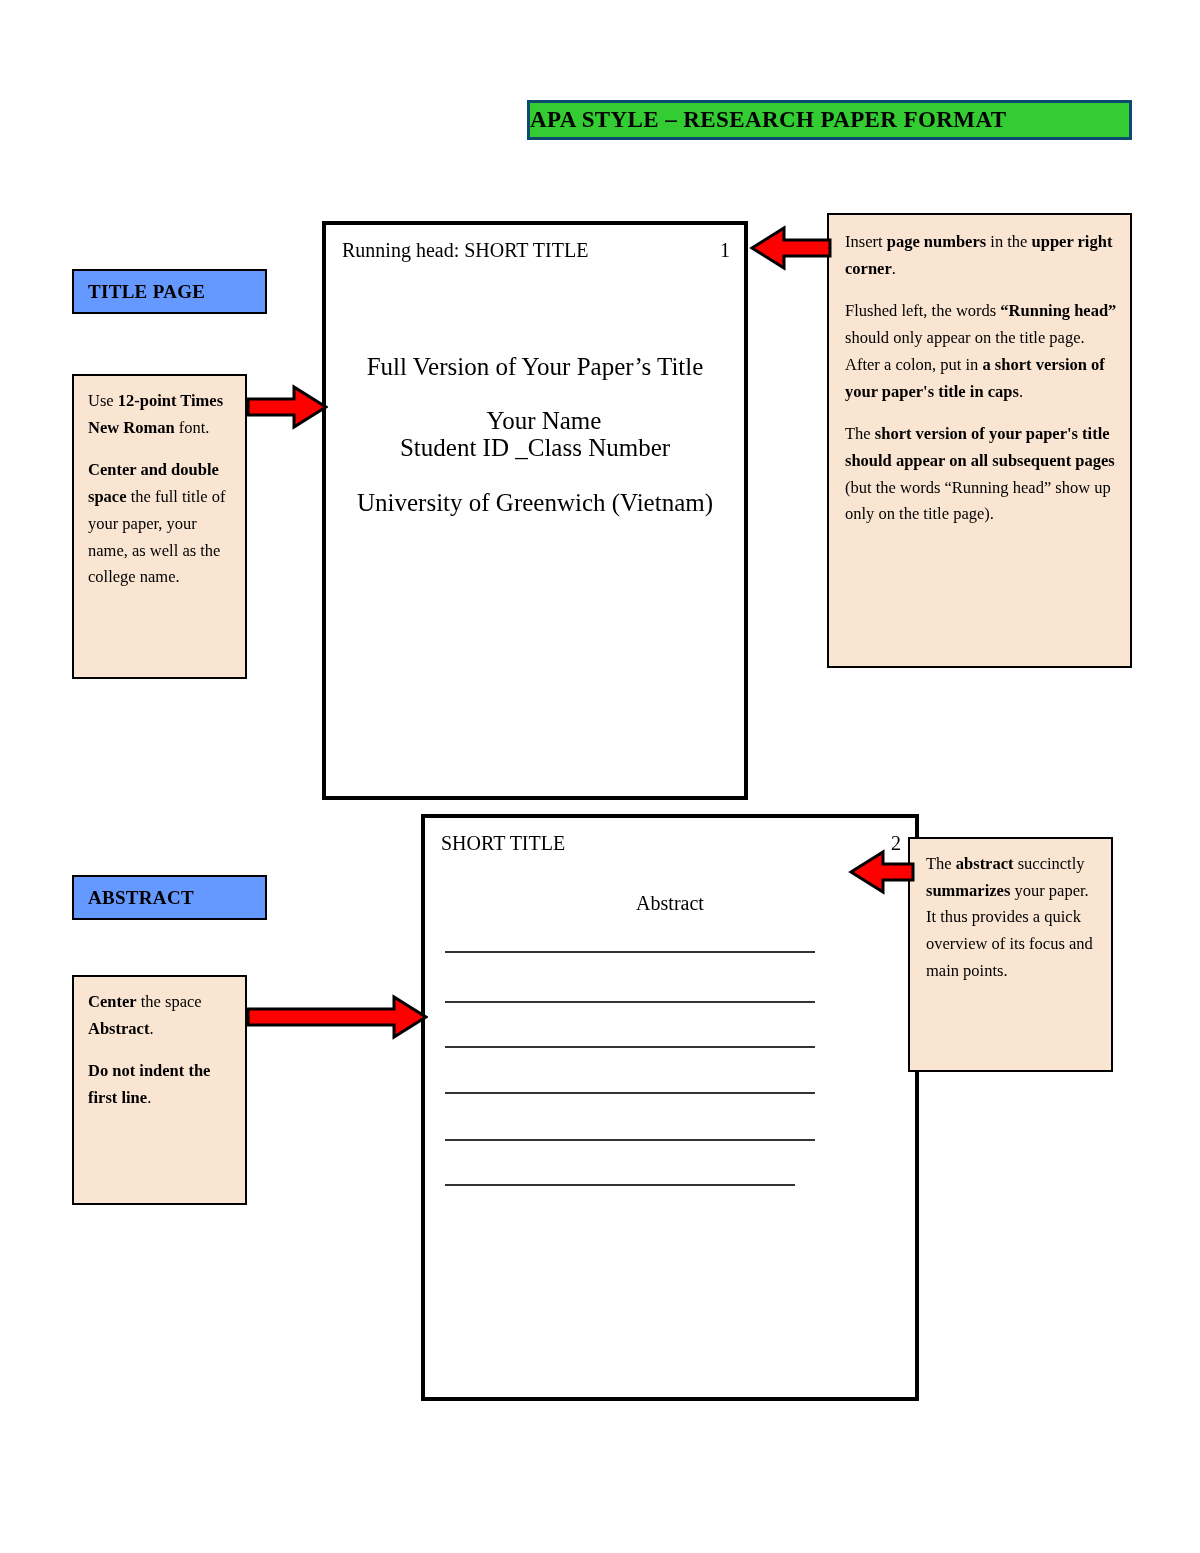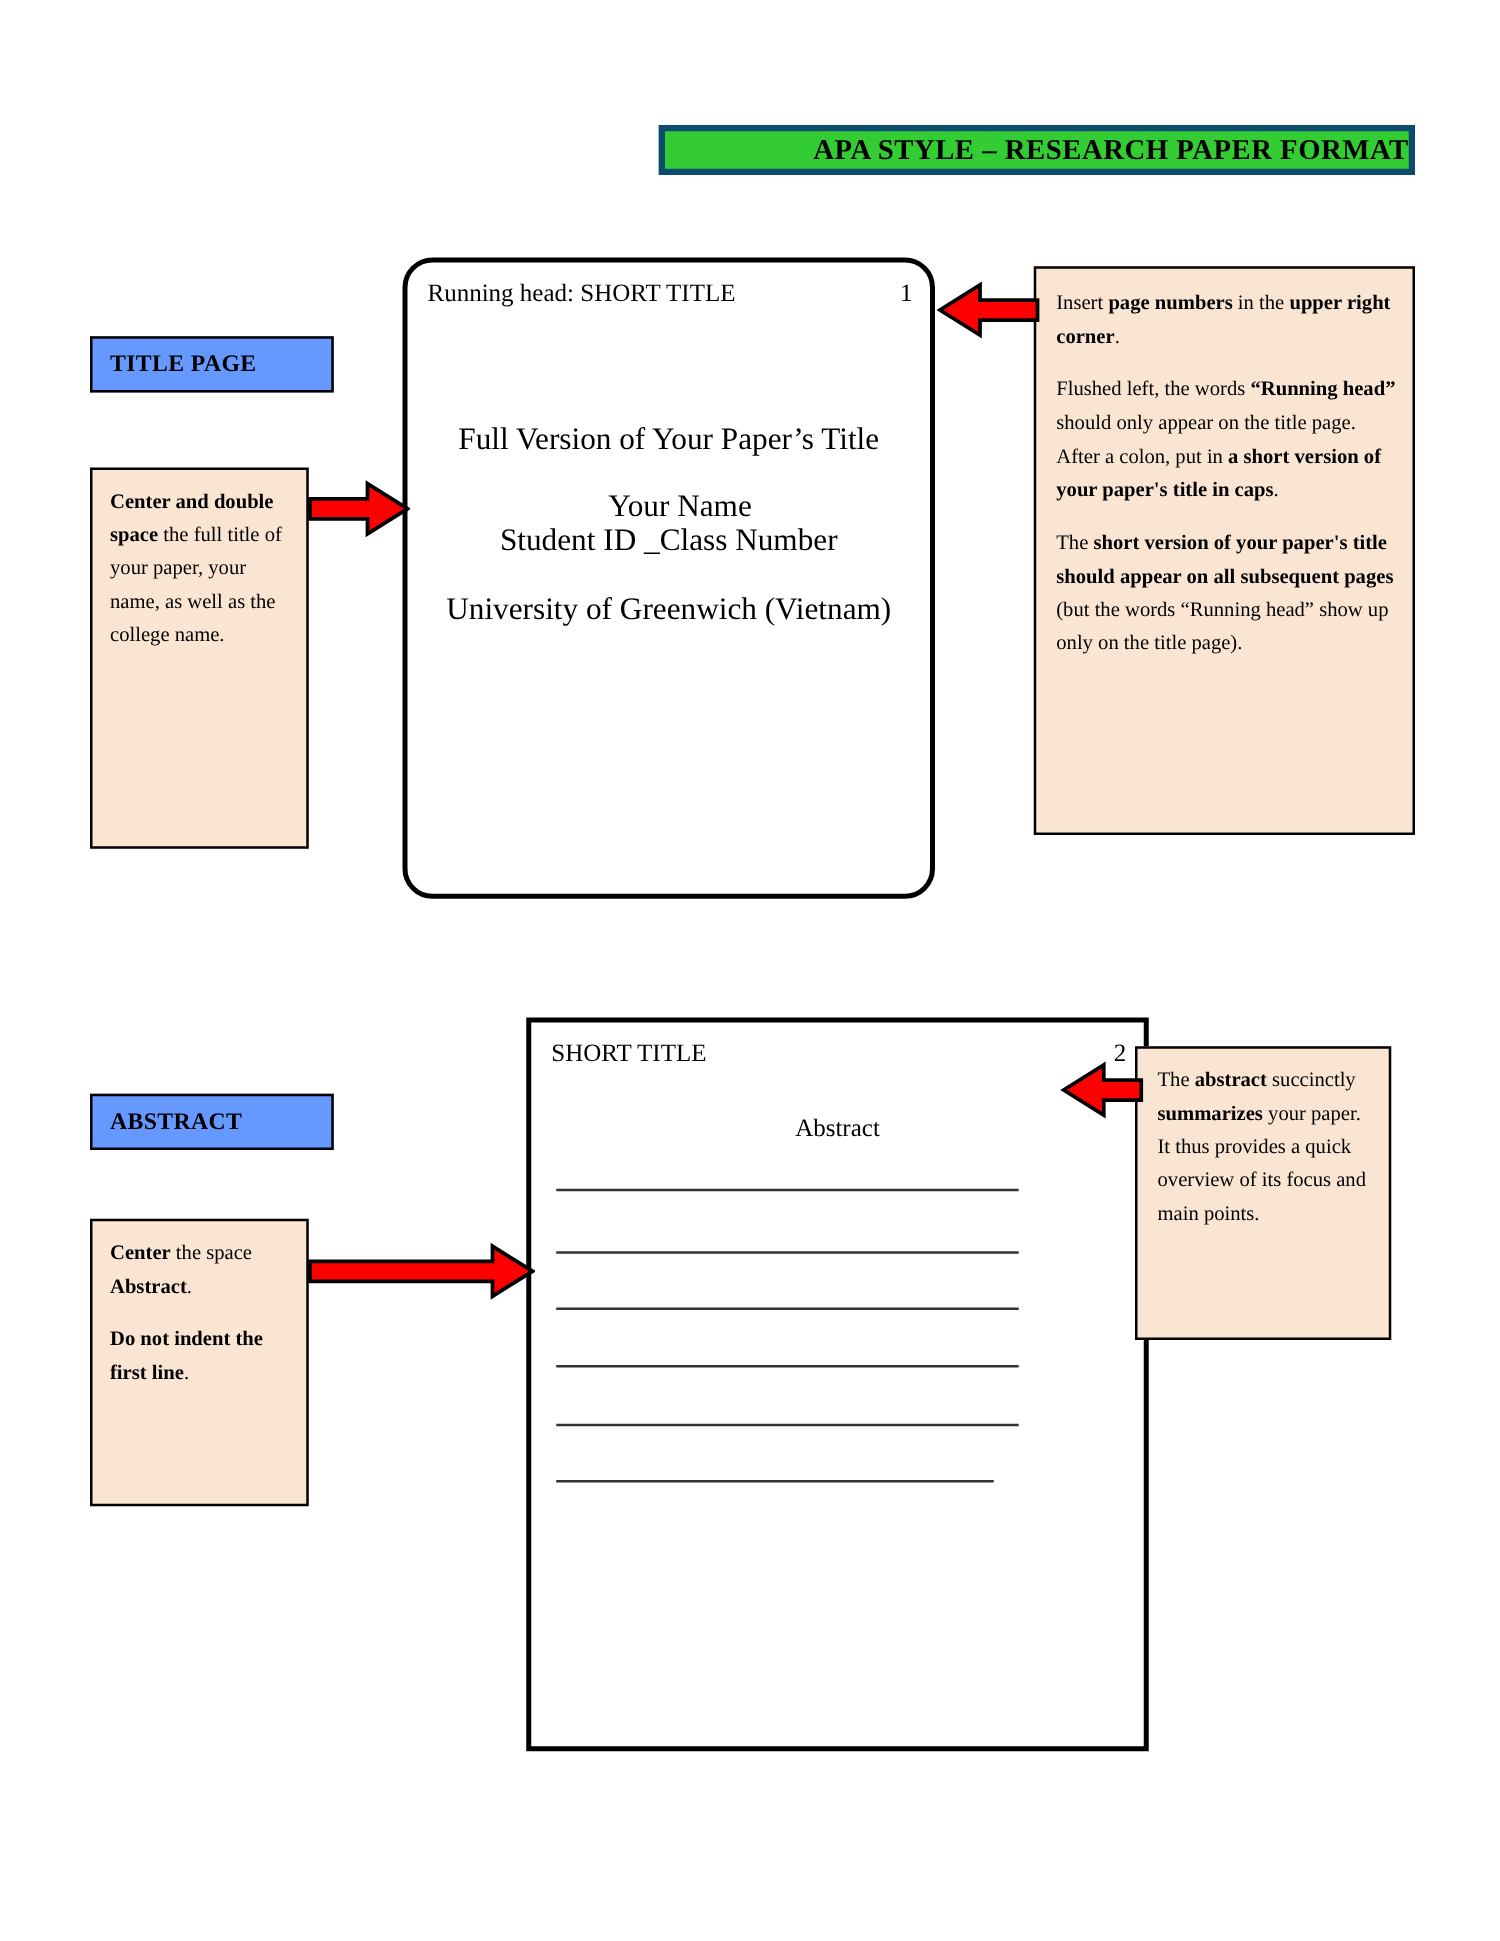--- a/index.html
+++ b/index.html
@@ -17,25 +17,25 @@
   }
 
   
   #banner {
     position: absolute;
     left: 527px;
     top: 100px;
     width: 605px;
     height: 40px;
     background: #33cc33;
-    border: 5px solid #0c4a6e;
+    border: 3px solid #0c4a6e;
     box-sizing: border-box;
     display: flex;
     align-items: center;
-    justify-content: flex-end;
+    justify-content: flex-start;
   }
   #banner .banner-text {
     font-size: 23px;
     font-weight: bold;
     letter-spacing: 0.4px;
     white-space: nowrap;
   }
 
   
   .blue-label {
@@ -109,24 +109,23 @@
 
   
   .page-box {
     position: absolute;
     background: #ffffff;
     border: 4px solid #000000;
     box-sizing: border-box;
   }
   #page-title {
     left: 322px;
-    top: 206px;
+    top: 221px;
     width: 426px;
-    height: 513px;
-    border-radius: 24px;
+    height: 579px;
   }
   #page-abstract {
     left: 421px;
     top: 814px;
     width: 498px;
     height: 587px;
     text-decoration: underline;
   }
 
   .page-header {
@@ -209,20 +208,21 @@
 
   <div class="rule-line" style="left:20px; width:370px; top:133px;"></div>
   <div class="rule-line" style="left:20px; width:370px; top:183px;"></div>
   <div class="rule-line" style="left:20px; width:370px; top:228px;"></div>
   <div class="rule-line" style="left:20px; width:370px; top:274px;"></div>
   <div class="rule-line" style="left:20px; width:370px; top:321px;"></div>
   <div class="rule-line" style="left:20px; width:350px; top:366px;"></div>
 </div>
 
 <div class="note-box" id="note-font">
+  <p><span>Use </span><b>12-point Times  New Roman</b><span> font.</span></p>
   <p><b>Center and double space</b><span> the full title of your paper, your name, as well as the college name.</span></p>
 </div>
 
 <div class="note-box" id="note-running-head">
   <p><span>Insert </span><b>page numbers</b><span> in the </span><b>upper right corner</b><span>.</span></p>
   <p><span>Flushed left, the words </span><b>“Running head”</b><span> should only appear on the title page. After a colon, put in </span><b>a short version of your paper's title in caps</b><span>.</span></p>
   <p><span>The </span><b>short version of your paper's title should appear on all subsequent pages</b><span> (but the words “Running head” show up only on the title page).</span></p>
 </div>
 
 <div class="note-box" id="note-abstract-rules">

